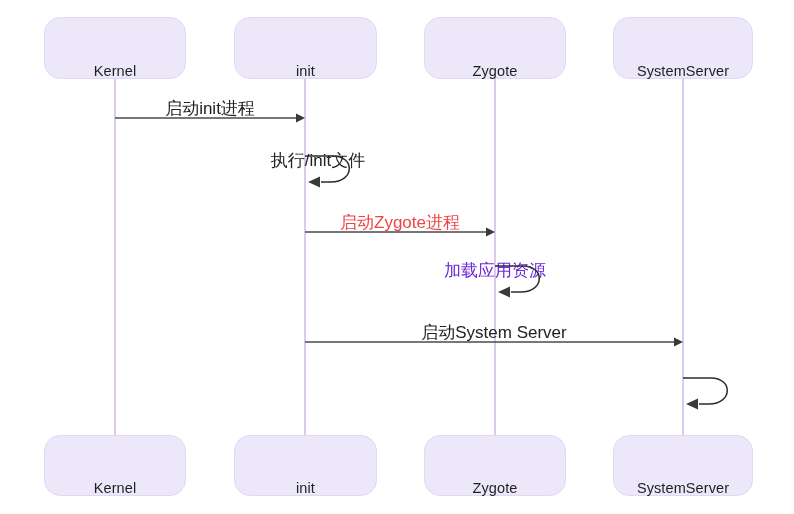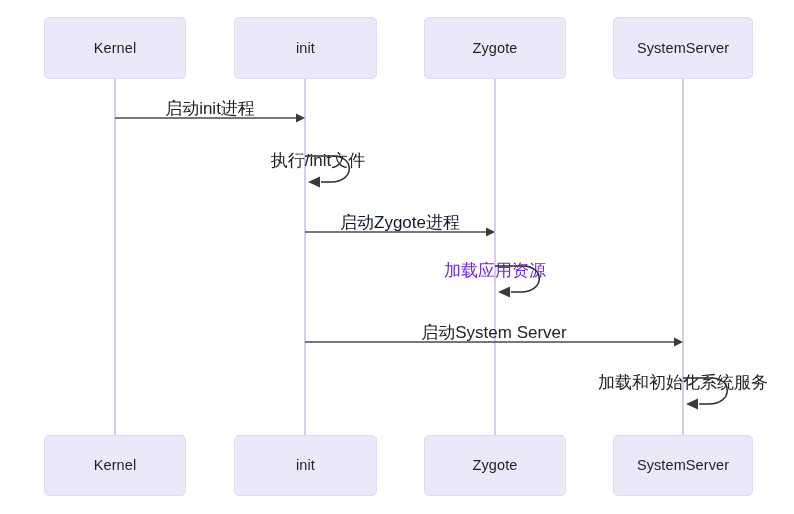--- a/index.html
+++ b/index.html
@@ -15,23 +15,23 @@
     width: 794px;
     height: 514px;
     background: #ffffff;
     overflow: hidden;
   }
   .participant-box {
     position: absolute;
     box-sizing: border-box;
     background: #ECE8FA;
     border: 1px solid #E0D9F5;
-    border-radius: 5px;
+    border-radius: 16px;
     display: flex;
-    align-items: center;
+    align-items: flex-end;
     justify-content: center;
   }
   .participant-label {
     font-size: 14.5px;
     color: #1f1f1f;
     line-height: 1;
     letter-spacing: 0.1px;
     white-space: nowrap;
   }
   .lifeline {
@@ -100,33 +100,32 @@
     <div class="msg-label" style="left: 210px; top: 100px; transform: translateX(-50%); color: rgb(34, 34, 34);">启动init进程</div>
     <svg class="msg-svg" width="210" height="20" style="left: 105px; top: 108px;">
       <line class="msg-line" x1="10" y1="10" x2="192" y2="10" stroke="#4a4a4a"></line>
       <polygon class="msg-head" points="200,10 191,5.5 191,14.5"></polygon>
     </svg>
     <div class="msg-label" style="left: 318px; top: 152px; transform: translateX(-50%); color: rgb(34, 34, 34);">执行/init文件</div>
     <svg class="msg-svg" width="70" height="50" style="left: 299px; top: 148px;">
       <path class="loop-path" d="M 6 8 L 34 8 C 56 8 56 34 32 34 L 22 34"></path>
       <polygon class="msg-head" points="9,34 21,28.5 21,39.5"></polygon>
     </svg>
-    <div class="msg-label" style="left: 400px; top: 214px; transform: translateX(-50%); color: #0f172a;">启动Zygote进程</div>
+    <div class="msg-label" style="left: 400px; top: 214px; transform: translateX(-50%); color: #ef4444;">启动Zygote进程</div>
     <svg class="msg-svg" width="210" height="20" style="left: 295px; top: 222px;">
       <line class="msg-line" x1="10" y1="10" x2="192" y2="10" stroke="#4a4a4a"></line>
       <polygon class="msg-head" points="200,10 191,5.5 191,14.5"></polygon>
     </svg>
     <div class="msg-label" style="left: 495px; top: 262px; transform: translateX(-50%); color: #6d28d9;">加载应用资源</div>
     <svg class="msg-svg" width="70" height="50" style="left: 489px; top: 258px;">
       <path class="loop-path" d="M 6 8 L 34 8 C 56 8 56 34 32 34 L 22 34"></path>
       <polygon class="msg-head" points="9,34 21,28.5 21,39.5"></polygon>
     </svg>
     <div class="msg-label" style="left: 494px; top: 324px; transform: translateX(-50%); color: rgb(34, 34, 34); text-align: center;">启动System Server</div>
     <svg class="msg-svg" width="398" height="20" style="left: 295px; top: 332px;">
       <line class="msg-line" x1="10" y1="10" x2="380" y2="10" stroke="#4a4a4a"></line>
       <polygon class="msg-head" points="388,10 379,5.5 379,14.5"></polygon>
     </svg>
-    <div class="msg-label" style="left: 683px; top: 374px; transform: translateX(-50%); color: rgb(34, 34, 34);">加载和初始化系统服务</div>
     <svg class="msg-svg" width="70" height="50" style="left: 677px; top: 370px;">
       <path class="loop-path" d="M 6 8 L 34 8 C 56 8 56 34 32 34 L 22 34"></path>
       <polygon class="msg-head" points="9,34 21,28.5 21,39.5"></polygon>
     </svg>
   </div>
 
 </body></html>

